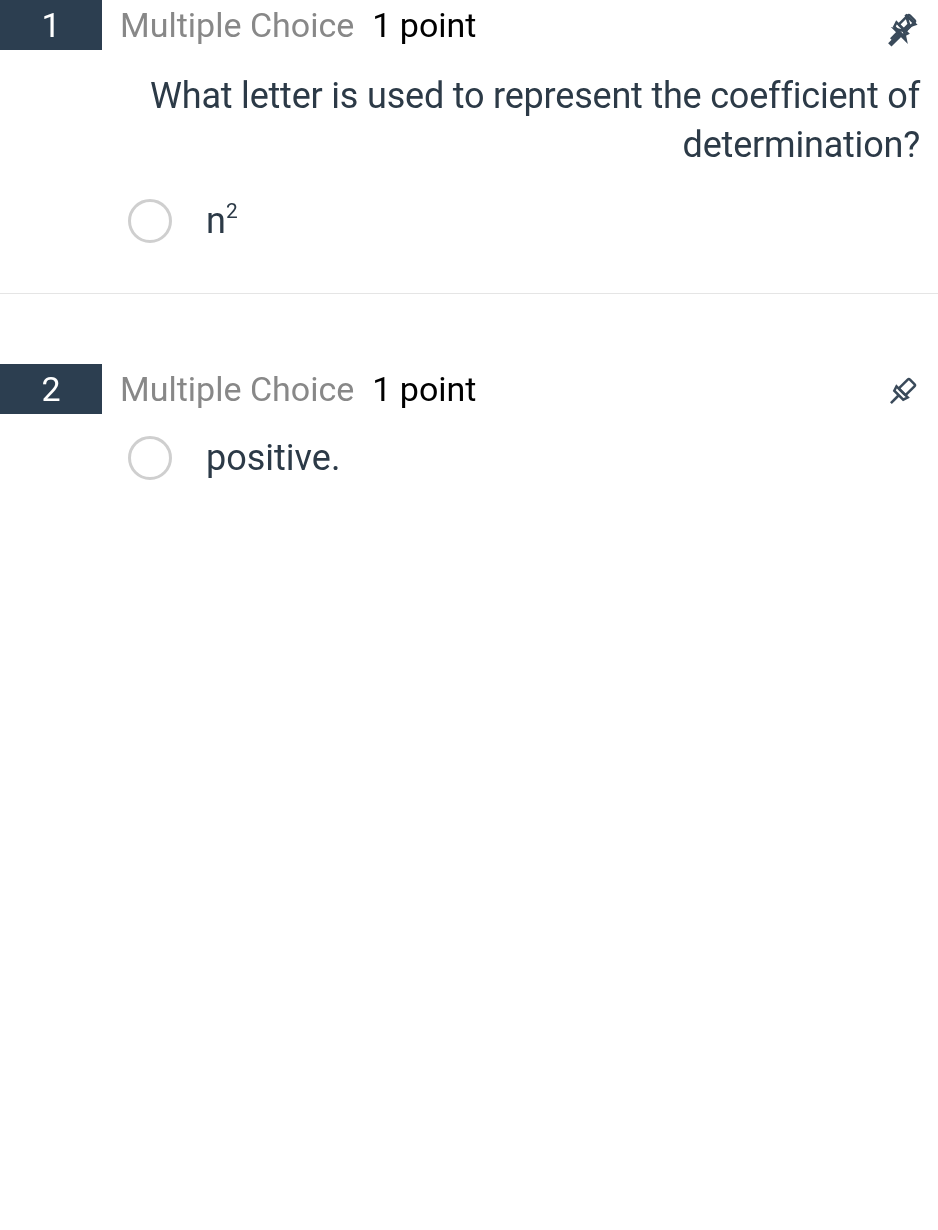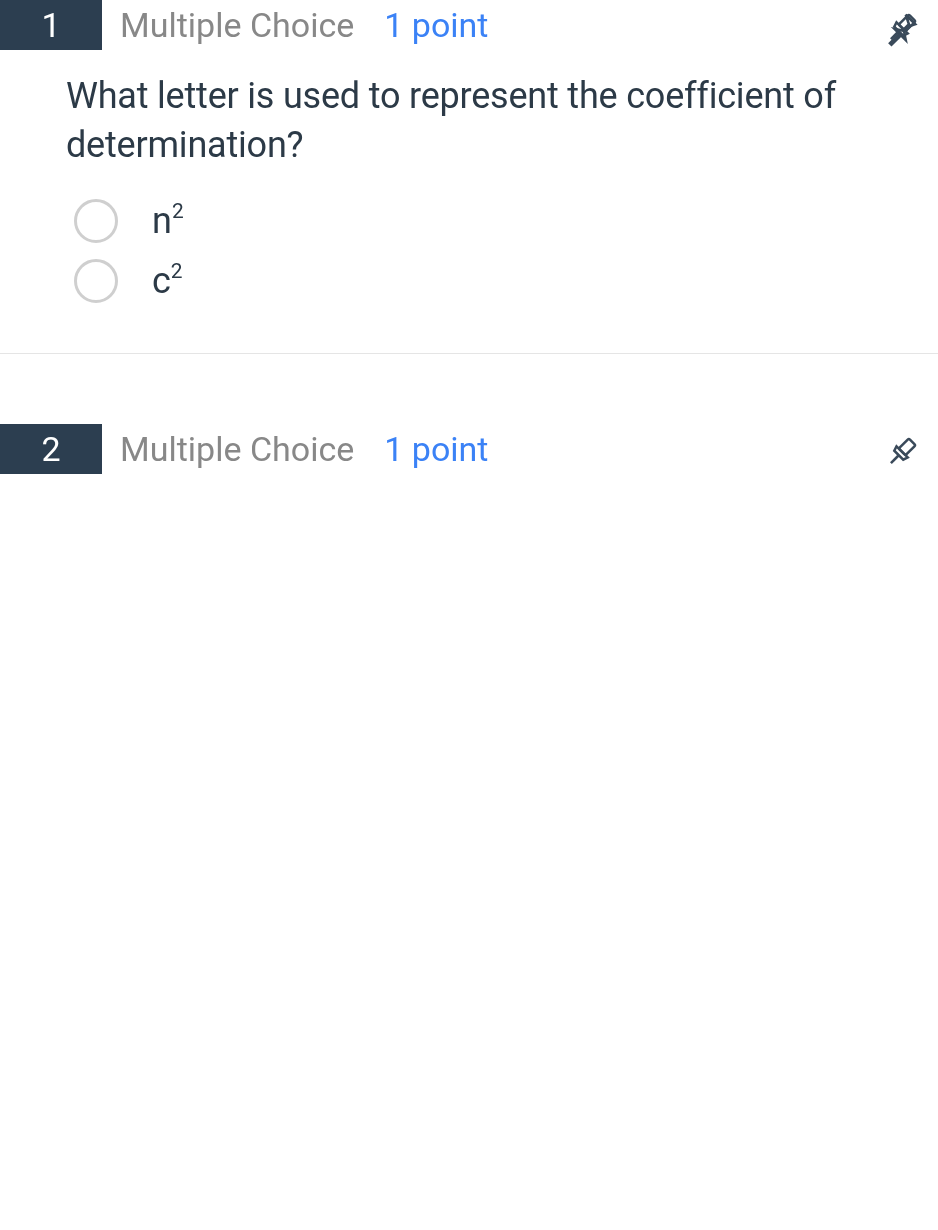--- a/index.html
+++ b/index.html
@@ -32,41 +32,42 @@
       color: #ffffff;
       font-size: 34px;
       display: flex;
       align-items: center;
       justify-content: center;
       font-weight: 400;
     }
     .q-header-meta {
       display: flex;
       align-items: baseline;
-      gap: 30px;
+      gap: 18px;
       margin-left: 18px;
       color: #888;
       font-size: 34px;
     }
     .q-type {
       color: #888;
     }
     .q-points {
-      color: #3b82f6;
+      color: #000000;
     }
     .pin-icon {
       position: absolute;
       right: 18px;
       top: 10px;
       width: 38px;
       height: 38px;
       color: #3a4a5a;
     }
     .q-body {
-      padding: 22px 18px 0 66px;
+      padding: 22px 18px 0 120px;
+      text-align: right;
     }
     .q-text {
       font-size: 36px;
       line-height: 1.35;
       color: #2c3a47;
       margin-bottom: 30px;
       letter-spacing: -0.2px;
     }
     .options {
       display: flex;
@@ -128,26 +129,20 @@
   </div>
   <div class="q-body">
     <div class="q-text">What letter is used to represent the coefficient of determination?</div>
     <div class="options">
       <div class="option-row">
         <div class="radio"></div>
         <div class="option-label">
           <span>n</span><sup>2</sup>
         </div>
       </div>
-      <div class="option-row">
-        <div class="radio"></div>
-        <div class="option-label">
-          <span>c</span><sup>2</sup>
-        </div>
-      </div>
     </div>
   </div>
 </div>
 
 <div class="question-divider-space"></div>
 
 <div class="question-block">
   <div class="q-header">
     <div class="q-number">
       <span>2</span>
@@ -161,15 +156,19 @@
         <g transform="rotate(45 12 12)">
           <rect x="9" y="2" width="6" height="9" rx="1"></rect>
           <path d="M7 11 h10 l-1 3 h-8 z"></path>
           <line x1="12" y1="14" x2="12" y2="21"></line>
         </g>
       </svg>
     </span>
   </div>
   <div class="q-body">
     <div class="options">
+      <div class="option-row">
+        <div class="radio"></div>
+        <div class="option-label">positive.</div>
+      </div>
     </div>
   </div>
 </div>
 
 </body></html>

